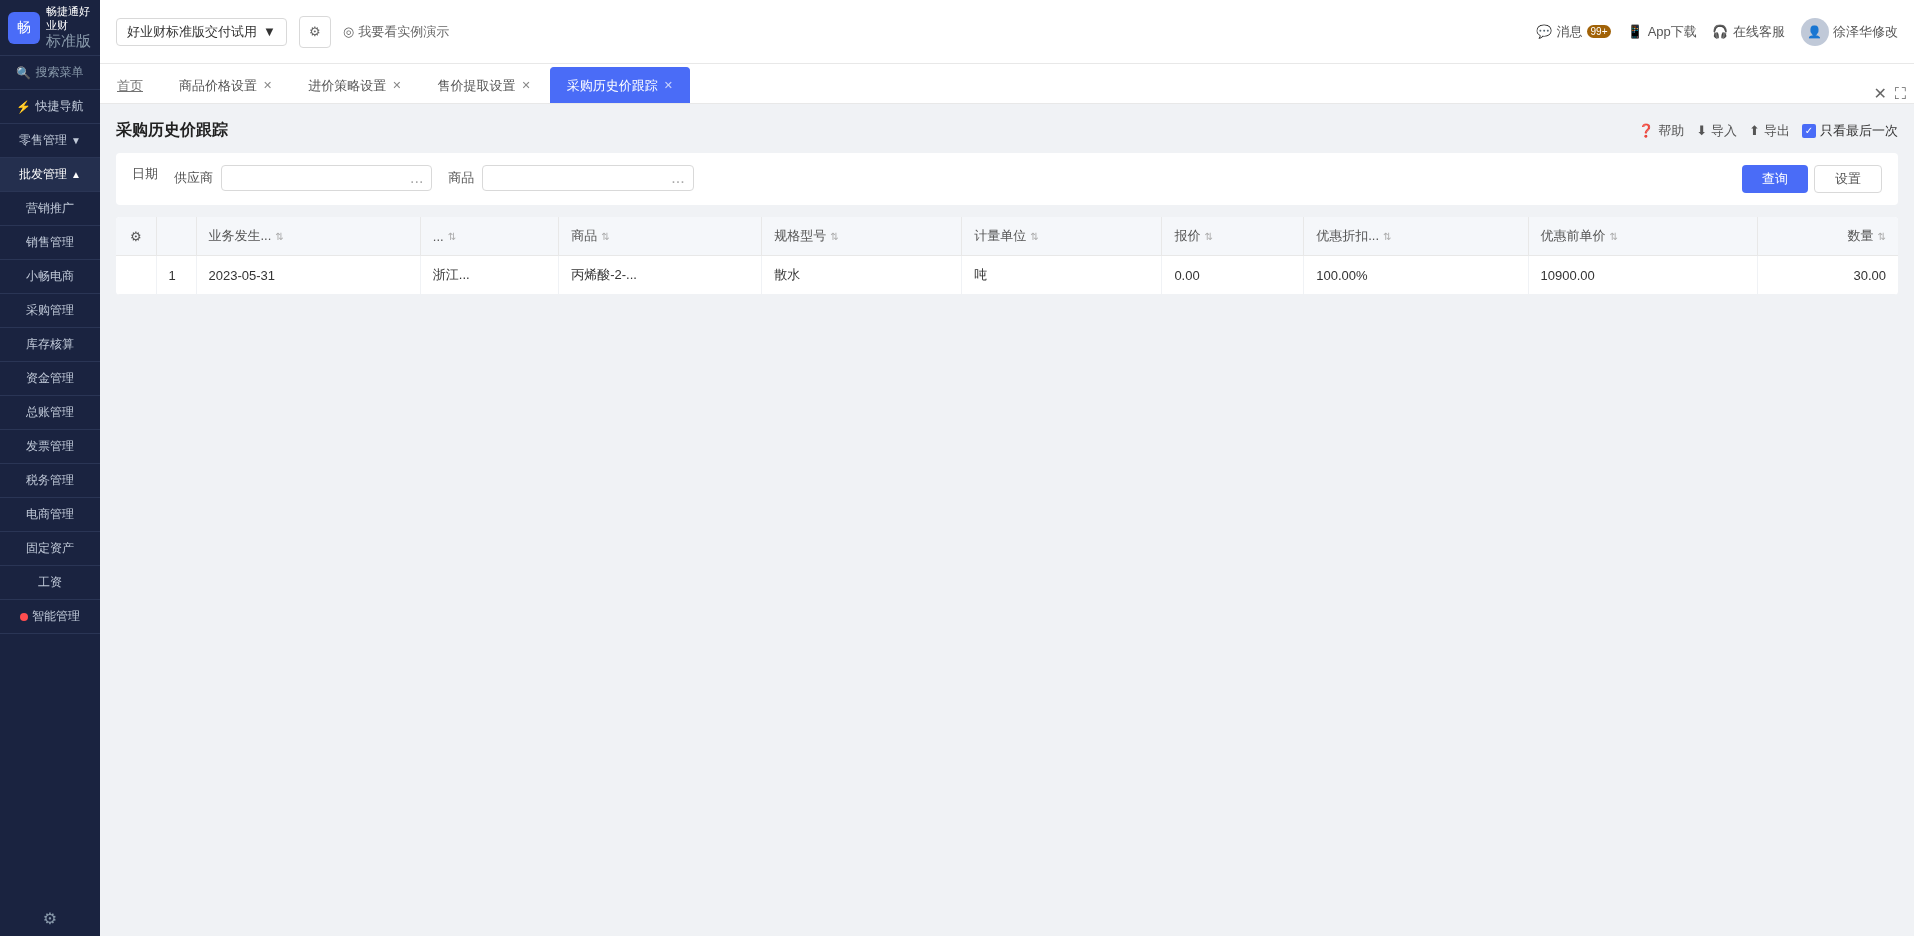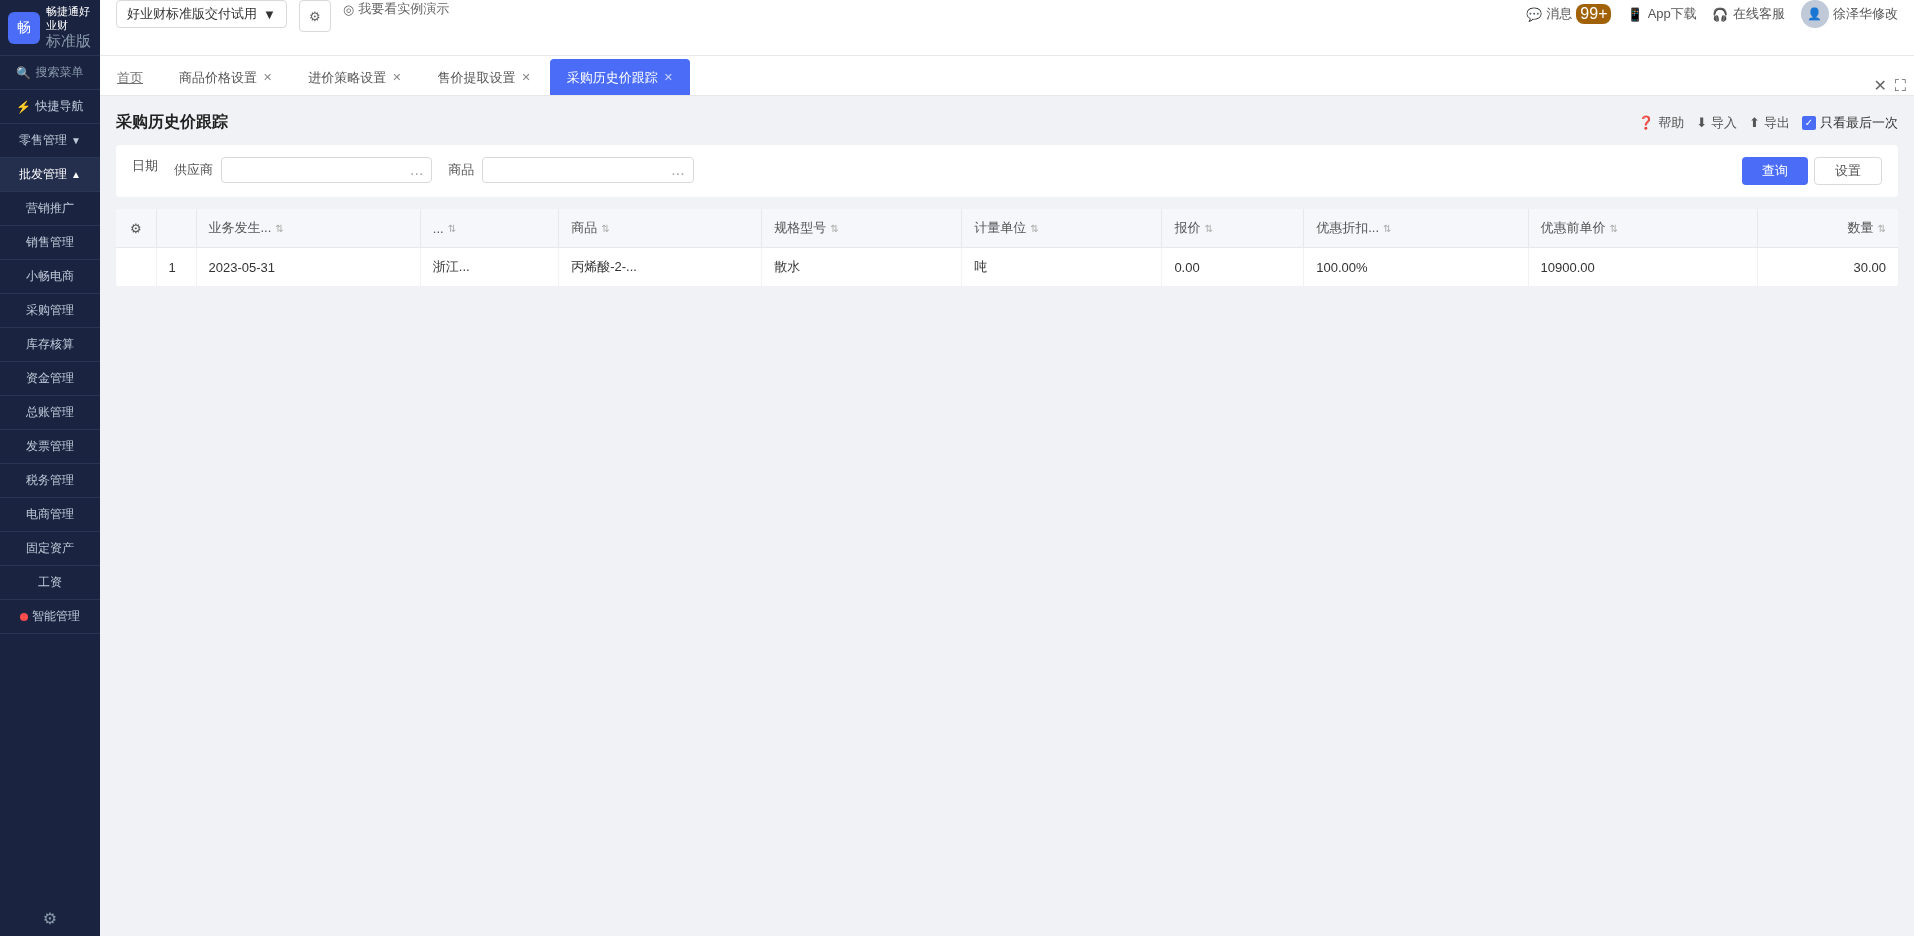--- a/index.html
+++ b/index.html
@@ -86,25 +86,25 @@
     .main-area {
       flex: 1;
       display: flex;
       flex-direction: column;
       height: 100%;
       overflow: hidden;
     }
 
     
     .topbar {
-      height: 56px;
+      height: 64px;
       background: #fff;
       border-bottom: 1px solid #e8e8e8;
       display: flex;
-      align-items: flex-start;
+      align-items: center;
       padding: 0 16px;
       gap: 12px;
       flex-shrink: 0;
     }
     .topbar-selector {
       display: flex;
       align-items: center;
       gap: 6px;
       font-size: 13px;
       color: #333;
@@ -131,21 +131,21 @@
       align-items: center;
       gap: 16px;
     }
     .topbar-right-item {
       display: flex; align-items: center; gap: 4px;
       font-size: 13px; color: #555; cursor: pointer;
     }
     .topbar-badge {
       background: #a16207;
       color: white;
-      font-size: 16px;
+      font-size: 10px;
       padding: 1px 4px;
       border-radius: 8px;
       min-width: 20px;
       text-align: center;
     }
     .topbar-avatar {
       width: 28px; height: 28px; border-radius: 50%;
       background: #c0c9d8;
       display: flex; align-items: center; justify-content: center;
       font-size: 12px; color: #555;

